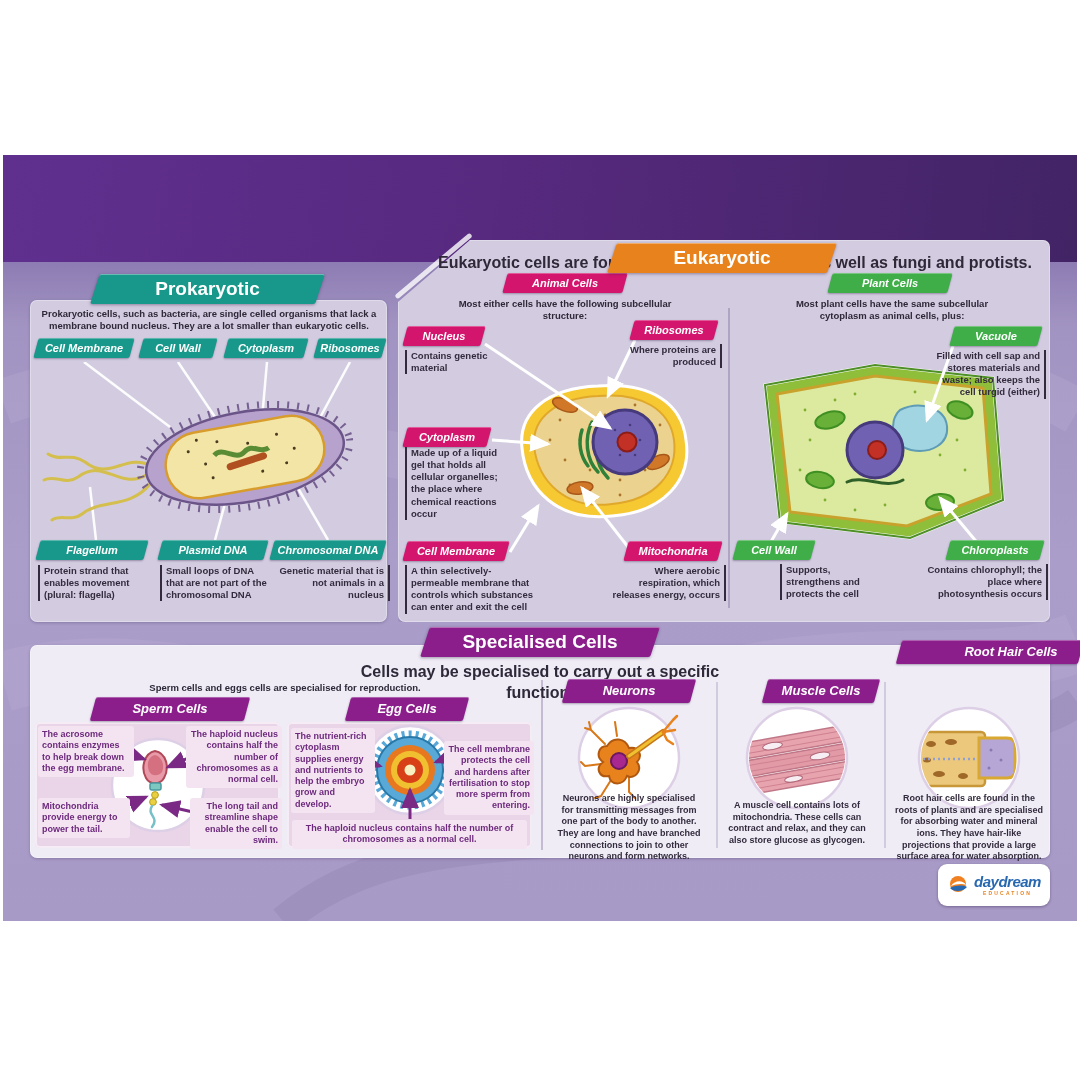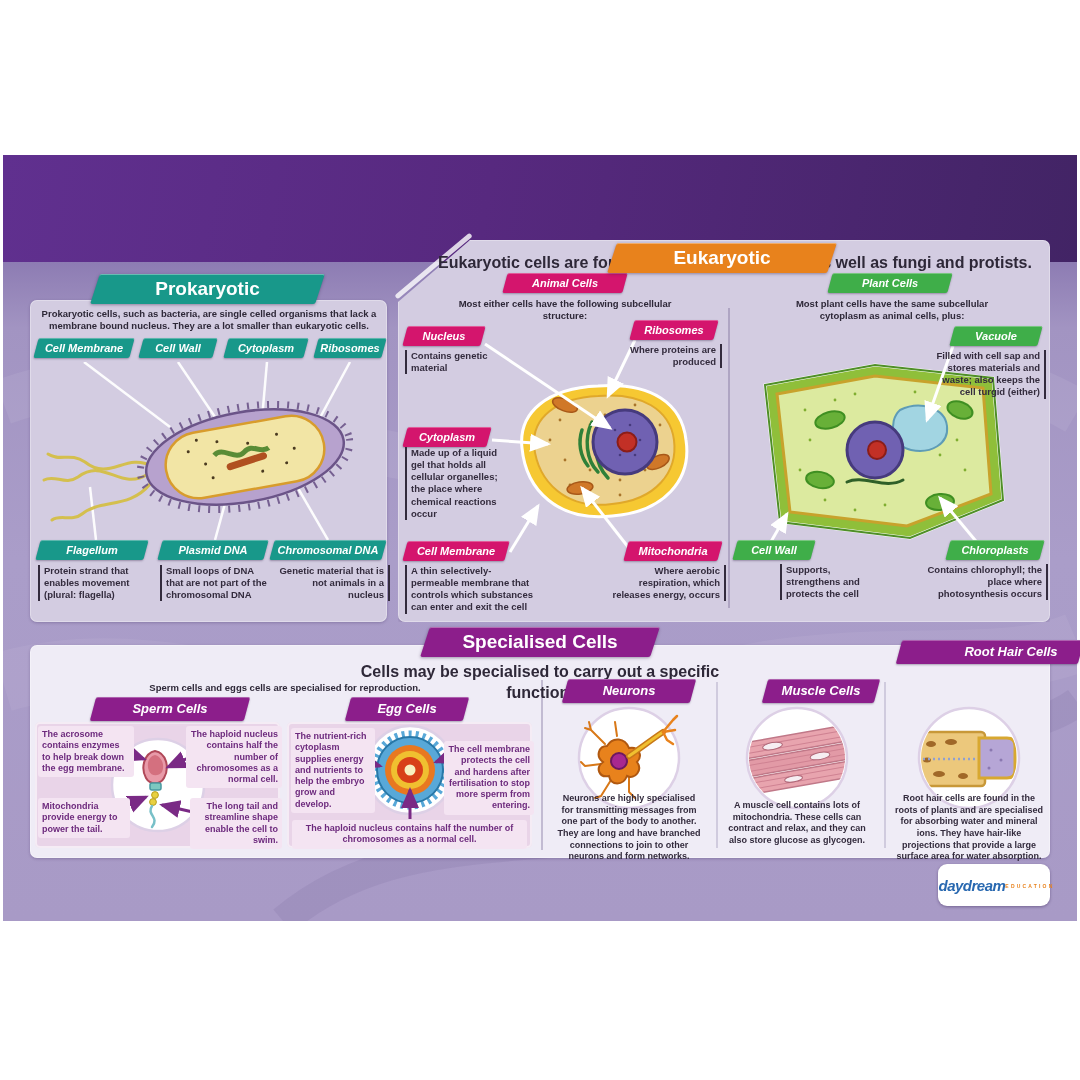--- a/index.html
+++ b/index.html
@@ -57,21 +57,21 @@
   .spec-desc{position:absolute;font-size:9px;font-weight:600;color:#332b3d;line-height:1.3;text-align:center;z-index:5;}
   .illo-circle{position:absolute;z-index:5;}
 
   .diagram{position:absolute;z-index:2;}
   #slant-stroke{position:absolute;left:396px;top:295px;width:98px;height:5px;background:rgba(255,255,255,.8);
     transform:rotate(-40deg);transform-origin:left center;z-index:2;border-radius:3px;}
 
   
   #logo{position:absolute;left:938px;top:864px;width:112px;height:42px;background:#fff;border-radius:9px;
     box-shadow:0 1px 3px rgba(40,20,70,.4);z-index:6;display:flex;align-items:center;justify-content:center;gap:5px;}
-  #logo .brand-col{display:flex;flex-direction:row;align-items:center;line-height:1;}
+  #logo .brand-col{display:flex;flex-direction:column;align-items:center;line-height:1;}
   #logo .brand{font-size:15px;font-weight:800;font-style:italic;color:#2868b0;letter-spacing:-0.5px;}
   #logo .sub{font-size:5px;font-weight:700;letter-spacing:2.2px;color:#e8821c;margin-top:2px;}
 </style>
 </head>
 <body>
 
 <div id="canvas">
   <div id="poster">
     <div id="header-band"></div>
     <div id="poster-body">

